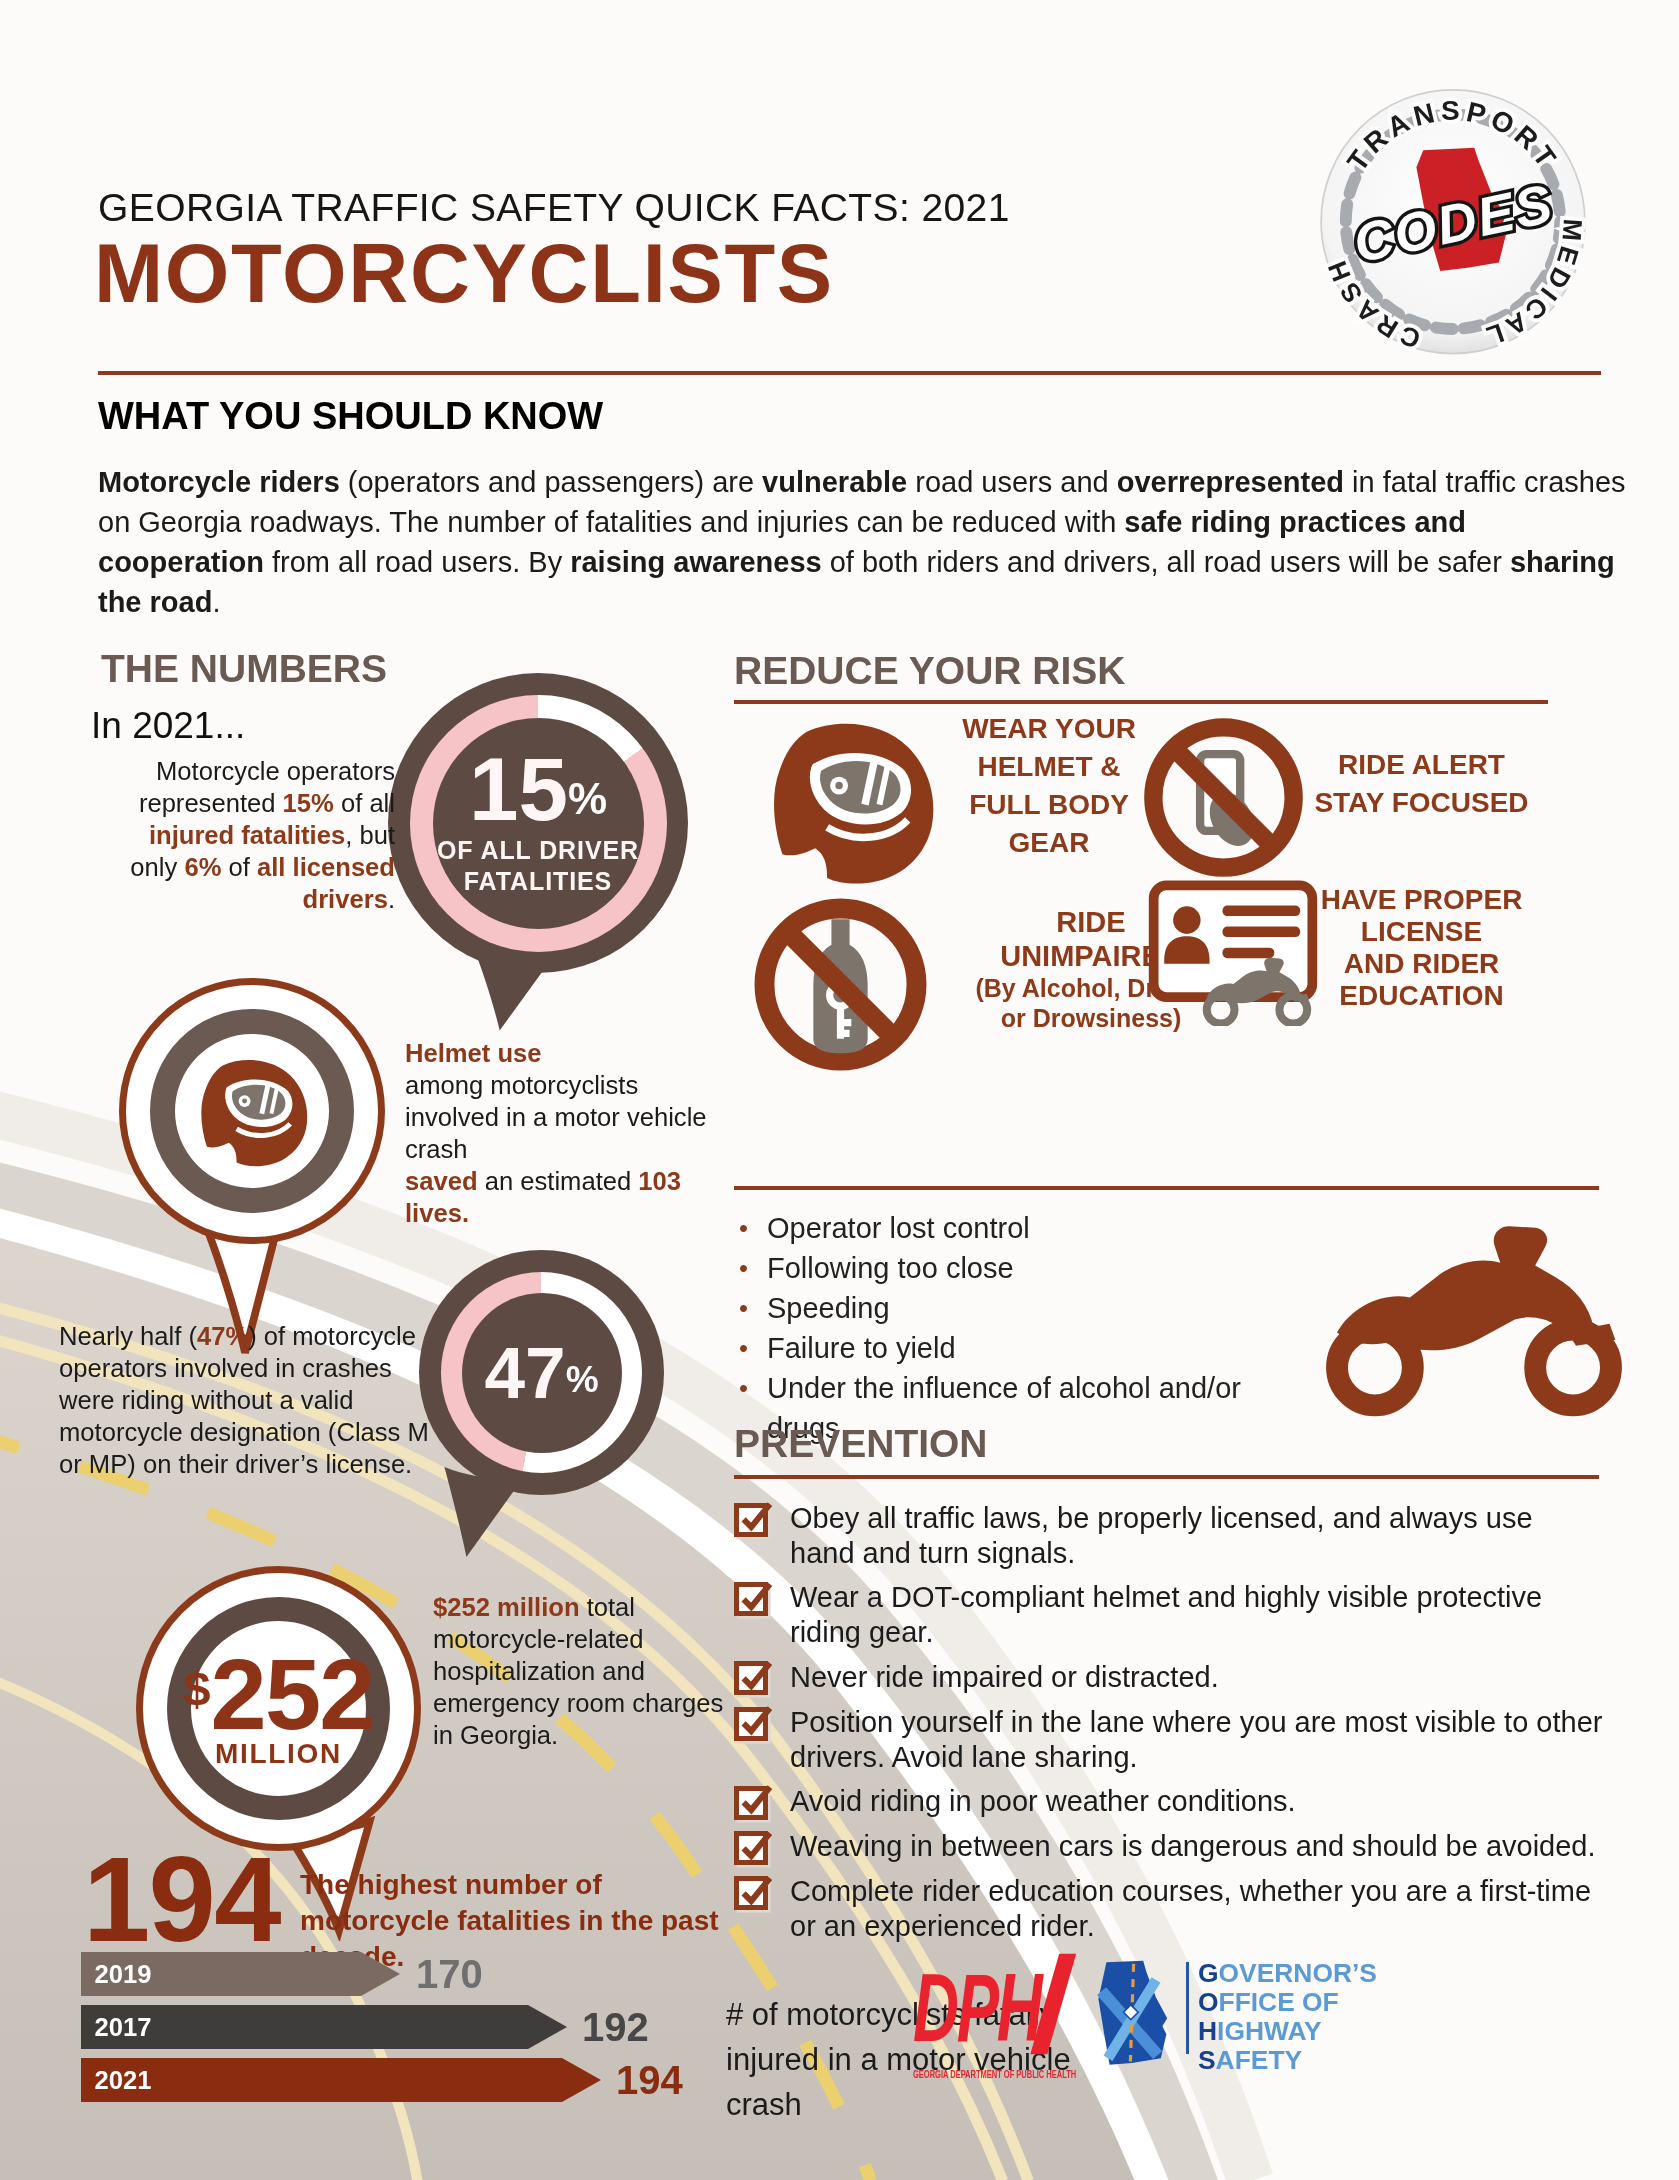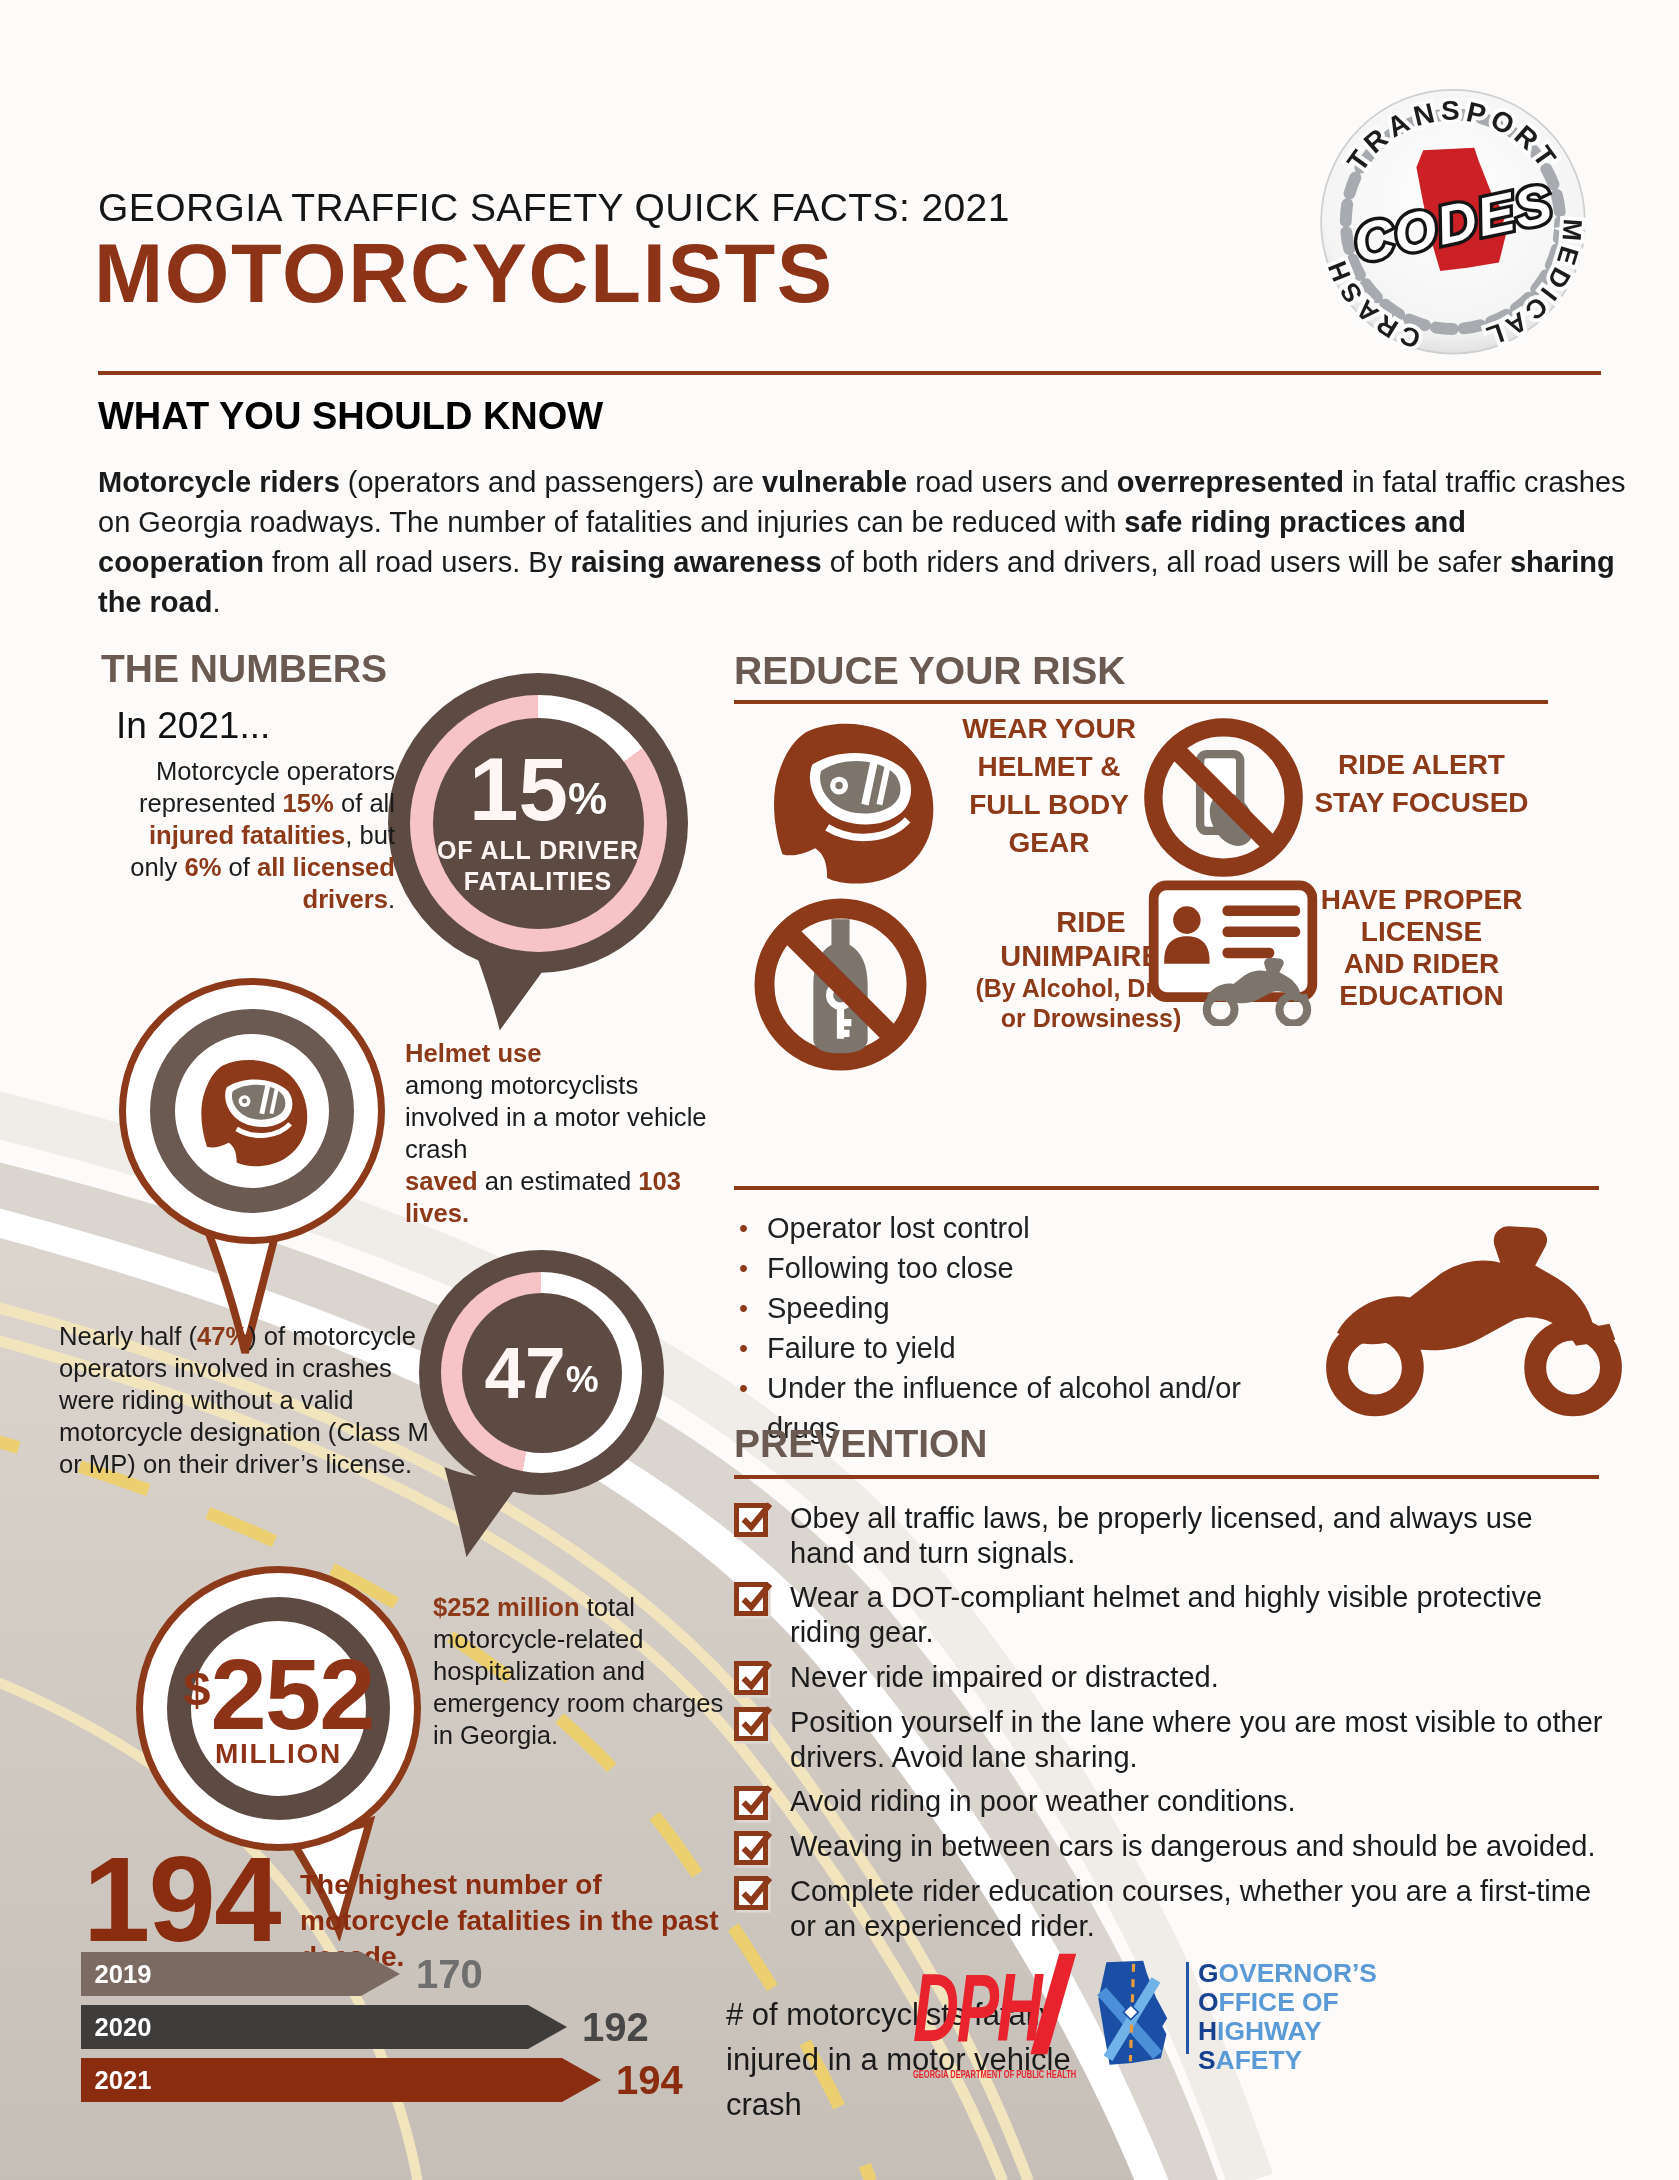--- a/index.html
+++ b/index.html
@@ -9,21 +9,21 @@
   .abs{position:absolute;}
   .z1{z-index:1}.z2{z-index:2}.z3{z-index:3}
   .rust{color:#8c3a1a;font-weight:bold;}
   .b{font-weight:bold;}
   .kicker{left:98px;top:186px;font-size:39px;letter-spacing:0.4px;color:#161616;}
   .bigtitle{left:94px;top:232px;font-size:83px;font-weight:bold;color:#8c3318;letter-spacing:1.7px;line-height:1;}
   .hrule{height:4.3px;background:#8c3a1a;}
   .wysk-h{left:98px;top:395px;font-size:38px;font-weight:bold;color:#000;}
   .wysk-p{left:98px;top:462px;width:1529px;font-size:29px;line-height:40px;}
   .sec-h{font-size:39px;font-weight:bold;color:#6b5a52;line-height:1.28;}
-  .intro{left:116px;top:705px;font-size:37px;color:#111;}
+  .intro{left:91px;top:705px;font-size:37px;color:#111;}
   .stat{font-size:25.6px;line-height:32px;color:#1b1b1b;}
   .bubble{border-radius:50%;display:flex;align-items:center;justify-content:center;}
   .bubble.dark{background:#5d4b43;}
   .bubble.white{background:#fff;border:7.7px solid #8c3a1a;}
   .ringc{border-radius:50%;display:flex;align-items:center;justify-content:center;}
   .ring-inner{border-radius:50%;background:#5d4b43;display:flex;flex-direction:column;align-items:center;justify-content:center;color:#fff;text-align:center;}
   .pctNum{font-weight:bold;color:#fdf6f4;}
   .pctSym{font-weight:bold;vertical-align:super;}
   .pctLines{font-weight:bold;color:#fdf6f4;letter-spacing:0.9px;}
   .donut{border-radius:50%;display:flex;flex-direction:column;align-items:center;justify-content:center;background:#fff;}
@@ -194,21 +194,21 @@
   </div>
 
   <div class="abs z3 big194">194</div>
   <div class="abs z3 bigcap">The highest number of motorcycle fatalities in the past decade.</div>
 
   <div class="abs z3 bar" style="top:1952px;width:319px;background:#7b6a61">
     <span class="yr">2019</span>
   </div>
   <div class="abs z3 barval" style="left:416px;top:1952px;color:#6f6f6f">170</div>
   <div class="abs z3 bar" style="top:2005px;width:486px;background:#3e3d3c">
-    <span class="yr">2020</span>
+    <span class="yr">2017</span>
   </div>
   <div class="abs z3 barval" style="left:582px;top:2005px;color:#474747">192</div>
   <div class="abs z3 bar" style="top:2058px;width:520px;background:#8a2c0f">
     <span class="yr">2021</span>
   </div>
   <div class="abs z3 barval" style="left:616px;top:2058px;color:#8a2c0f">194</div>
   <div class="abs z3 barcap"># of motorcyclists fatally injured in a motor vehicle crash</div>
 
   <div class="abs z3 sec-h" style="left:734px;top:646px">REDUCE YOUR RISK</div>
   <div class="abs z3 hrule" style="left:734px;top:700px;width:814px"></div>

